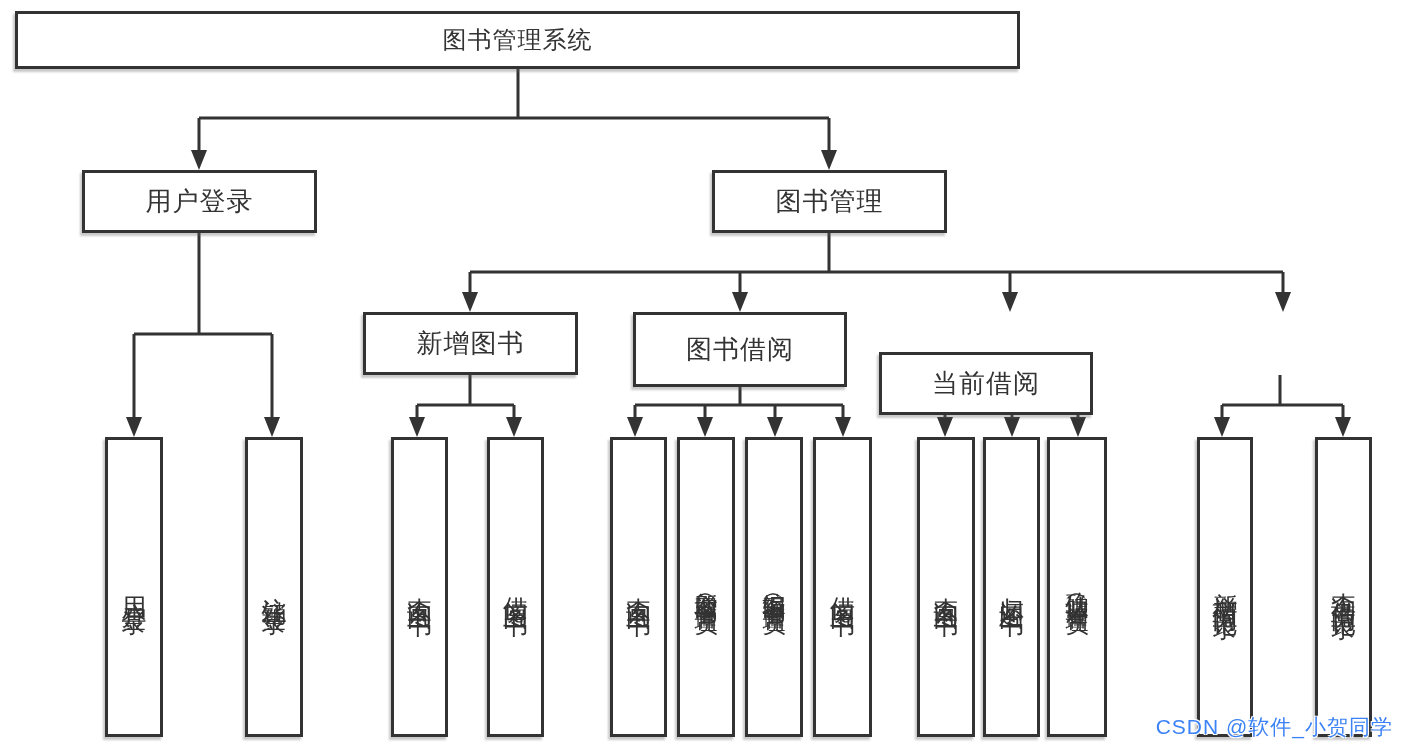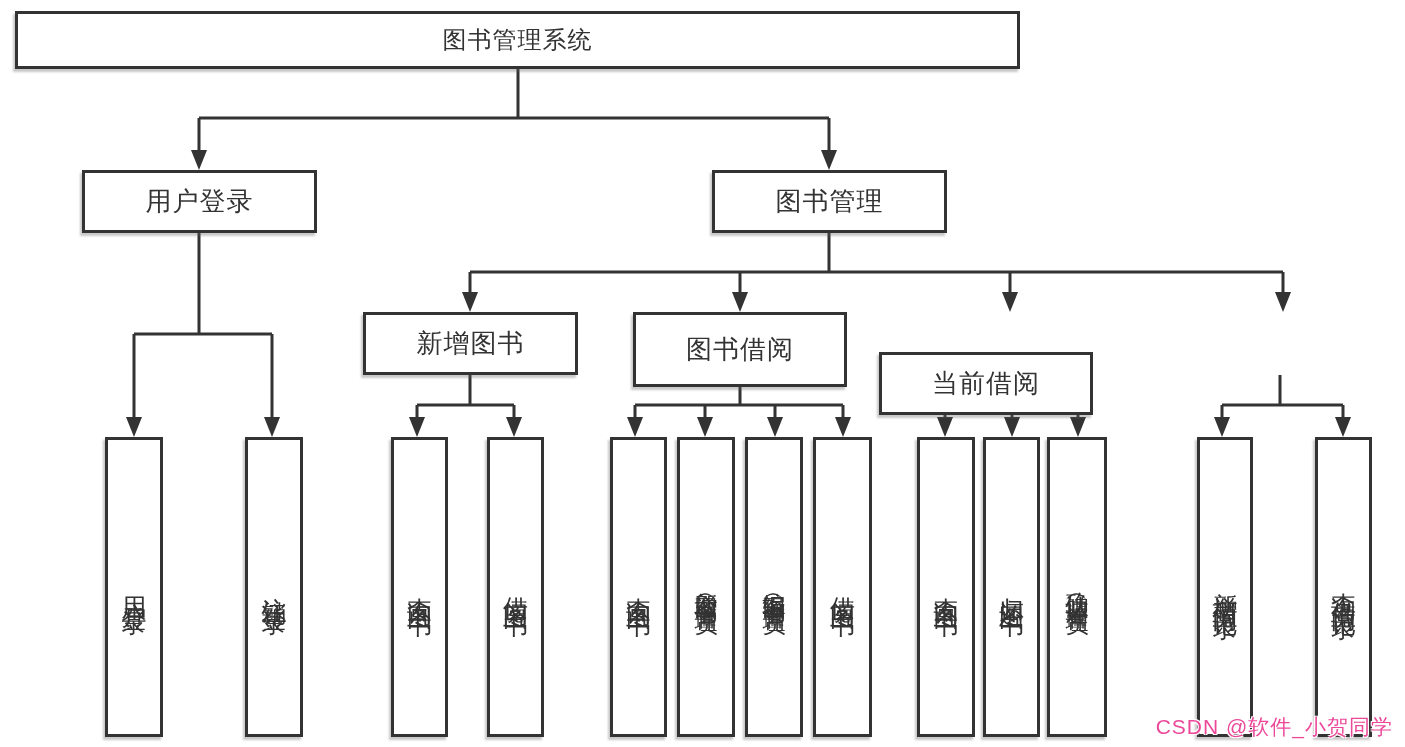--- a/index.html
+++ b/index.html
@@ -53,21 +53,21 @@
   }
   .vbox.tight {
     font-size: 23px;
     letter-spacing: 3px;
   }
   #watermark {
     position: absolute;
     right: 12px;
     bottom: 6px;
     font-size: 21px;
-    color: #ec4899;
+    color: #3b82f6;
     letter-spacing: 1px;
     text-shadow: 1px 1px 0 #ffffff, -1px -1px 0 #ffffff, 1px -1px 0 #ffffff, -1px 1px 0 #ffffff;
     white-space: nowrap;
   }
 </style>
 </head>
 <body>
 
 <div id="stage">
 

